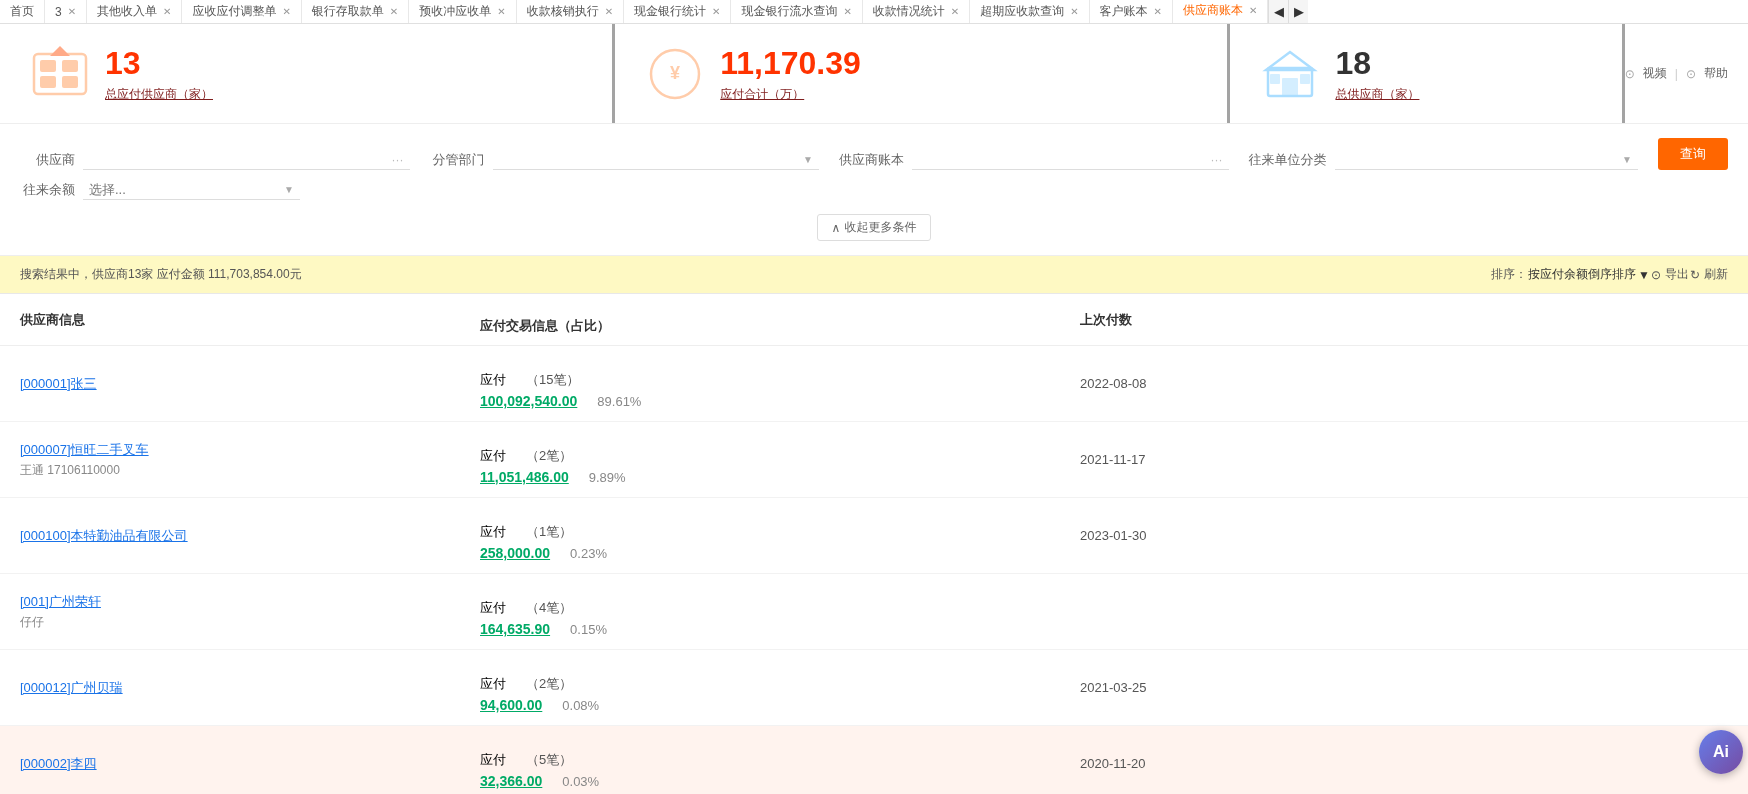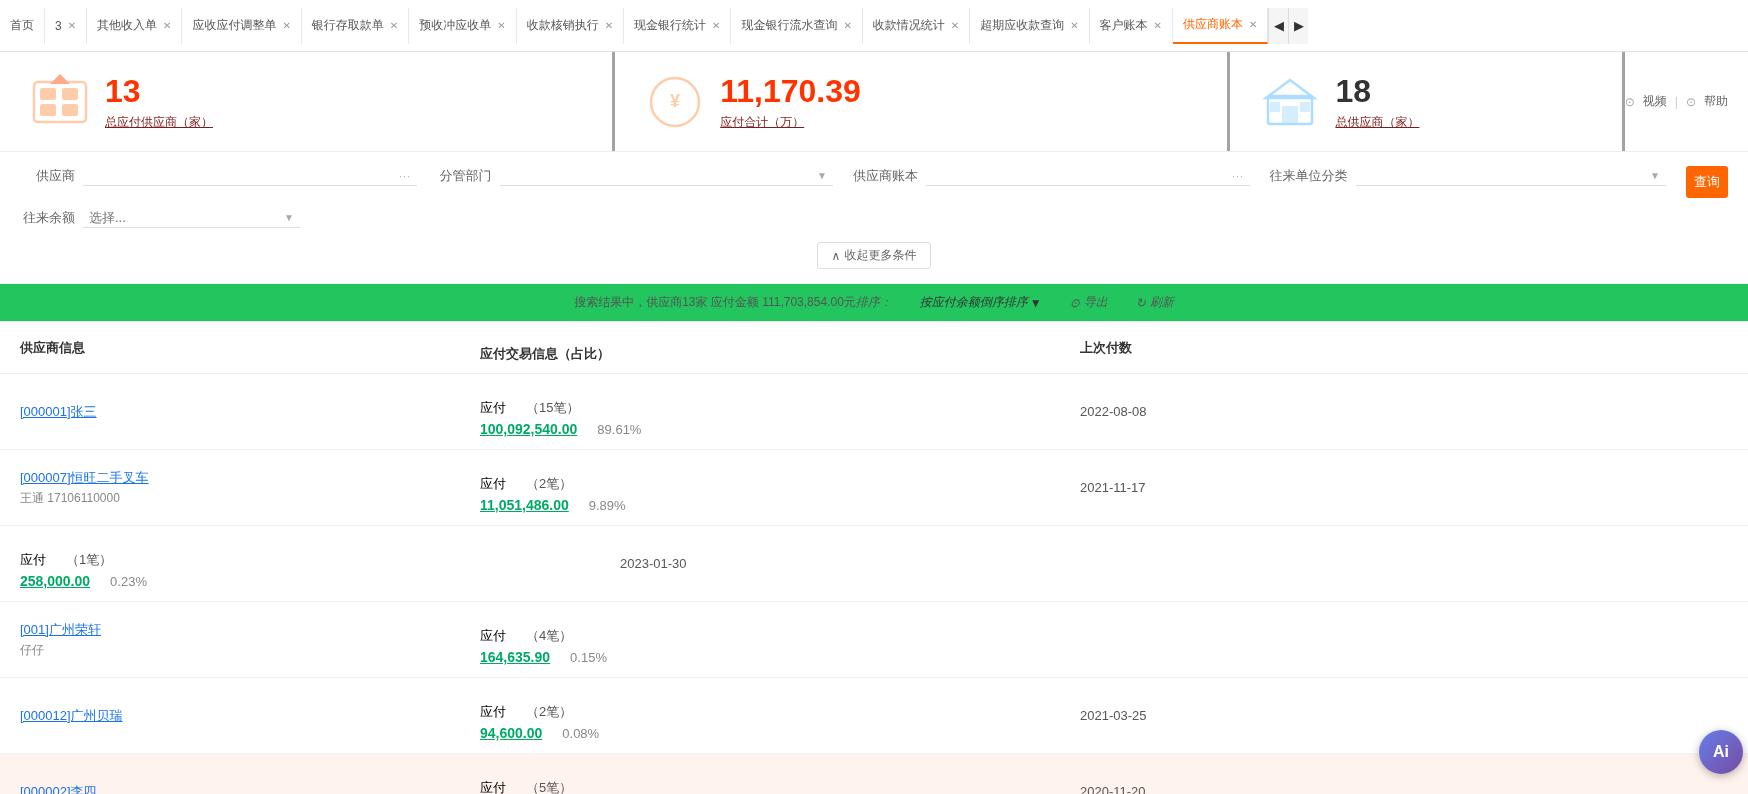--- a/index.html
+++ b/index.html
@@ -1,54 +1,54 @@
 <!DOCTYPE html>
 <html><head>
   <meta charset="utf-8">
   <style>
     * { margin: 0; padding: 0; box-sizing: border-box; }
     body { font-family: 'Microsoft YaHei', Arial, sans-serif; font-size: 13px; background: #f5f5f5; color: #333; width: 1748px; overflow-x: hidden; }
 
     
-    .top-nav { display: flex; align-items: center; background: #fff; border-bottom: 1px solid #e0e0e0; height: 52px; overflow: hidden; }
+    .top-nav { display: flex; align-items: center; background: #fff; border-bottom: 1px solid #e0e0e0; height: 24px; overflow: hidden; }
     .nav-tab { display: flex; align-items: center; padding: 0 10px; height: 36px; font-size: 12px; color: #555; border-right: 1px solid #e8e8e8; cursor: pointer; white-space: nowrap; }
     .nav-tab.active { color: #ff6600; border-bottom: 2px solid #ff6600; }
     .nav-tab .close { margin-left: 6px; color: #999; font-size: 10px; }
     .nav-arrow { width: 20px; height: 36px; display: flex; align-items: center; justify-content: center; cursor: pointer; background: #f5f5f5; border-left: 1px solid #ddd; }
 
     
     .stats-bar { display: flex; align-items: stretch; background: #fff; border-bottom: 1px solid #eee; height: 100px; }
     .stat-item { display: flex; align-items: center; padding: 0 30px; flex: 1; border-right: 3px solid #a3a3a3; }
     .stat-icon { width: 60px; height: 60px; margin-right: 15px; display: flex; align-items: center; justify-content: center; }
     .stat-icon svg { width: 56px; height: 56px; }
     .stat-content { display: flex; flex-direction: column; }
     .stat-number { font-size: 32px; font-weight: bold; color: #ff3300; line-height: 1.2; }
     .stat-label { font-size: 12px; color: #7f1d1d; margin-top: 4px; text-decoration: underline; }
     .stat-right { margin-left: auto; display: flex; align-items: center; gap: 8px; font-size: 12px; color: #666; }
     .stat-right a { color: #666; text-decoration: none; cursor: pointer; }
 
     
     .filter-area { background: #fff; padding: 14px 20px 10px 20px; border-bottom: 1px solid #eee; }
-    .filter-row { display: flex; align-items: flex-start; gap: 20px; margin-bottom: 10px; }
+    .filter-row { display: flex; align-items: flex-end; gap: 20px; margin-bottom: 10px; }
     .filter-item { display: flex; align-items: center; gap: 8px; flex: 1; }
     .filter-label { color: #666; font-size: 13px; white-space: nowrap; min-width: 55px; text-align: right; }
     .filter-input-wrap { flex: 1; display: flex; align-items: center; border-bottom: 1px solid #ddd; padding: 2px 6px; }
     .filter-input-wrap input { flex: 1; border: none; outline: none; font-size: 13px; color: #999; }
     .filter-input-wrap .dots { color: #bbb; font-size: 12px; }
     .filter-select-wrap { flex: 1; display: flex; align-items: center; border-bottom: 1px solid #ddd; padding: 2px 6px; }
     .filter-select-wrap input { flex: 1; border: none; outline: none; font-size: 13px; color: #999; }
     .filter-select-wrap .arrow { color: #aaa; font-size: 10px; }
-    .search-btn { background: #ff6600; color: #fff; border: none; padding: 7px 8px; border-radius: 3px; cursor: pointer; font-size: 13px; white-space: nowrap; }
+    .search-btn { background: #ff6600; color: #fff; border: none; padding: 7px 22px; border-radius: 3px; cursor: pointer; font-size: 13px; white-space: nowrap; }
     .collapse-btn { display: flex; align-items: center; justify-content: center; gap: 4px; background: none; border: 1px solid #ddd; border-radius: 3px; padding: 4px 14px; font-size: 12px; color: #666; cursor: pointer; margin: 0 auto; }
     .collapse-row { display: flex; justify-content: center; padding: 4px 0; }
 
     
-    .result-bar { display: flex; align-items: center; justify-content: center; padding: 10px 20px; background: #22c55e; border-bottom: 1px solid #e8e8e8; }
+    .result-bar { display: flex; align-items: center; justify-content: space-between; padding: 10px 20px; background: #fef9c3; border-bottom: 1px solid #e8e8e8; }
     .result-info { font-size: 12px; color: #555; }
-    .result-actions { display: flex; align-items: center; gap: 28px; font-size: 12px; color: #555; font-style: italic; }
+    .result-actions { display: flex; align-items: center; gap: 1px; font-size: 12px; color: #555; }
     .result-actions .sort-label { color: #555; }
     .result-actions .sort-value { color: #333; cursor: pointer; display: flex; align-items: center; gap: 2px; }
     .result-actions .action-btn { display: flex; align-items: center; gap: 4px; cursor: pointer; color: #555; }
 
     
     .table-wrap { background: #fff; }
     .table-header { display: flex; align-items: center; padding: 10px 20px; border-bottom: 1px solid #eee; font-weight: bold; color: #333; font-size: 13px; }
     .col-supplier { flex: 0 0 460px; }
     .col-transaction { flex: 0 0 600px; margin-top: 13px; }
     .col-lastpay { flex: 1; }
@@ -298,20 +298,23 @@
       </div>
       <div class="tx-line">
         <span class="tx-amount">11,051,486.00</span>
         <span class="tx-percent">9.89%</span>
       </div>
     </div>
     <div class="lastpay-info col-lastpay">2021-11-17</div>
   </div>
 
   <div class="table-row-item">
+    <div class="supplier-info col-supplier">
+      <div class="supplier-link">[000100]本特勤油品有限公司</div>
+    </div>
     <div class="transaction-info col-transaction">
       <div class="tx-line">
         <span class="tx-label">应付</span>
         <span class="tx-count">（1笔）</span>
       </div>
       <div class="tx-line">
         <span class="tx-amount">258,000.00</span>
         <span class="tx-percent">0.23%</span>
       </div>
     </div>

